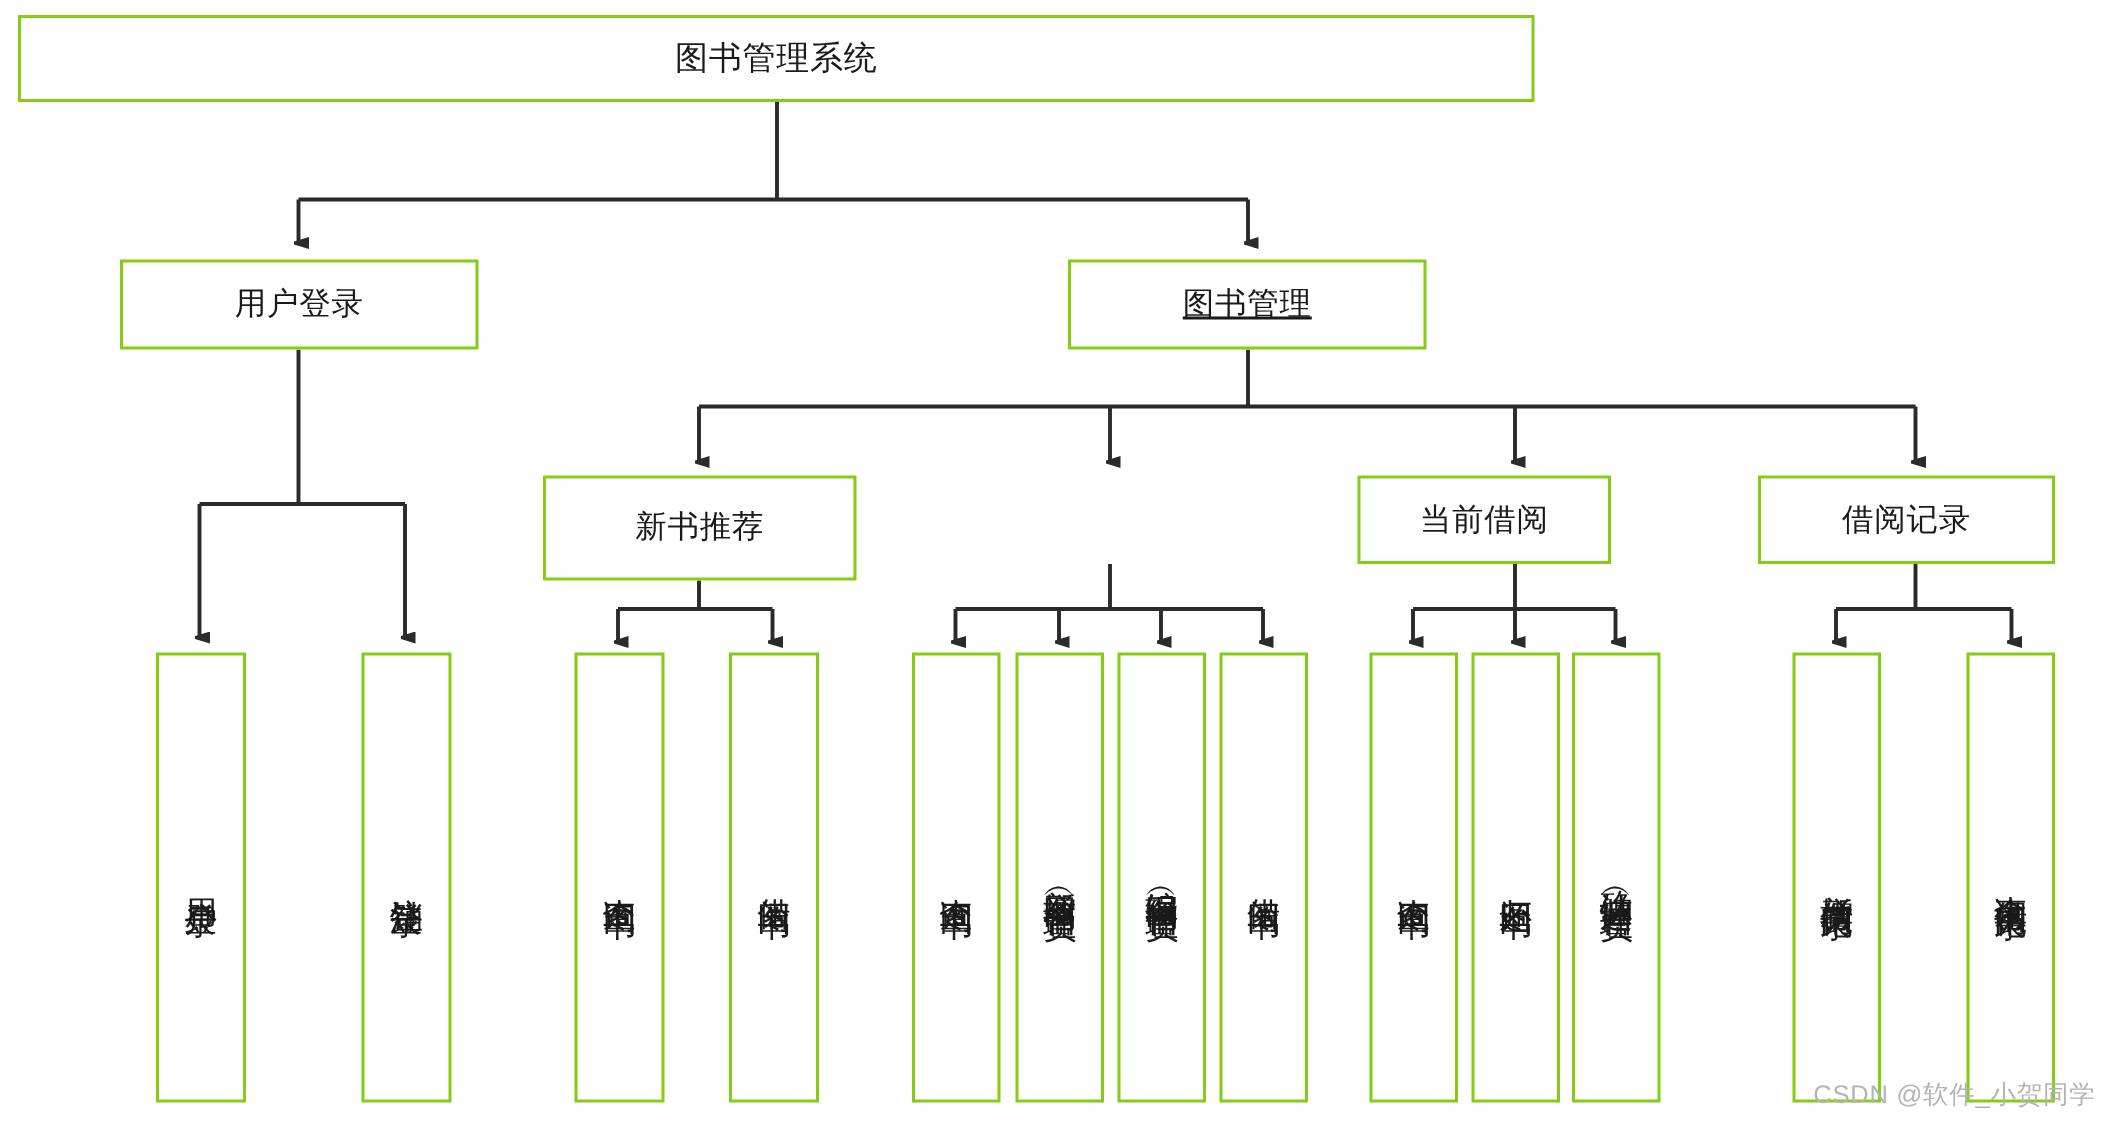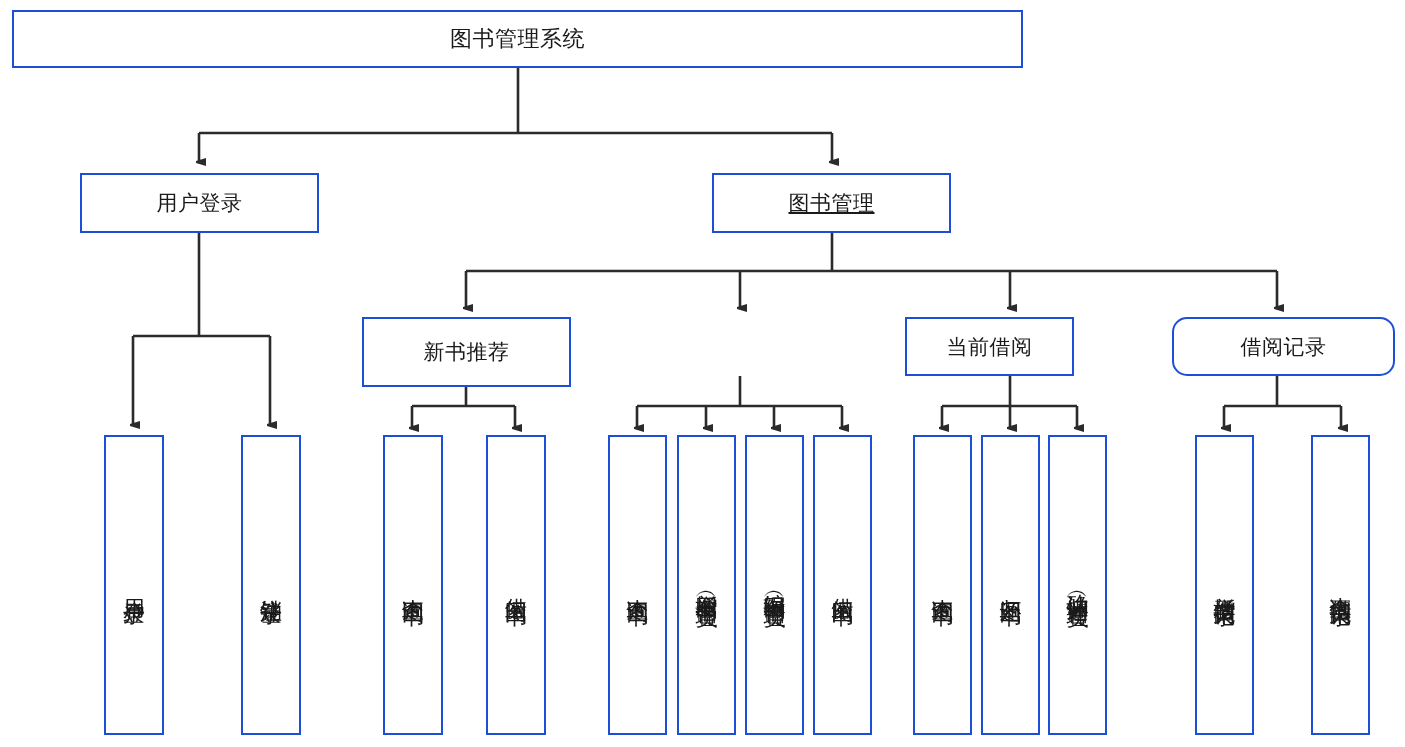--- a/index.html
+++ b/index.html
@@ -18,21 +18,21 @@
   #edges {
     position: absolute;
     left: 0;
     top: 0;
     width: 1405px;
     height: 747px;
   }
   .node {
     position: absolute;
     box-sizing: border-box;
-    border: 2px solid #1d4ed8;
+    border: 2px solid #84cc16;
     background: #ffffff;
     display: flex;
     align-items: center;
     justify-content: center;
     color: #1a1a1a;
   }
   .node-label {
     display: block;
     text-align: center;
     line-height: 1.12;
@@ -139,21 +139,21 @@
 
   <div class="node horiz" style="left:362px; top:317px; width:209px; height:70px;">
     <span class="node-label">新书推荐</span>
   </div>
 
 
   <div class="node horiz" style="left:905px; top:317px; width:169px; height:59px;">
     <span class="node-label">当前借阅</span>
   </div>
 
-  <div class="node horiz" style="left:1172px; top:317px; width:223px; height:59px;border-radius:15px;">
+  <div class="node horiz" style="left:1172px; top:317px; width:198px; height:59px;">
     <span class="node-label">借阅记录</span>
   </div>
 
   <div class="node vert" style="left:104px; top:435px; width:60px; height:300px;">
     <span class="node-label">用户登录</span>
   </div>
 
   <div class="node vert" style="left:241px; top:435px; width:60px; height:300px;">
     <span class="node-label">注销登录</span>
   </div>
@@ -195,14 +195,15 @@
   </div>
 
   <div class="node vert" style="left:1195px; top:435px; width:59px; height:300px;">
     <span class="node-label">新增借阅记录</span>
   </div>
 
   <div class="node vert" style="left:1311px; top:435px; width:59px; height:300px;">
     <span class="node-label">查询借阅记录</span>
   </div>
 
+  <div class="watermark">CSDN @软件_小贺同学</div>
 
 </div>
 
 </body></html>

